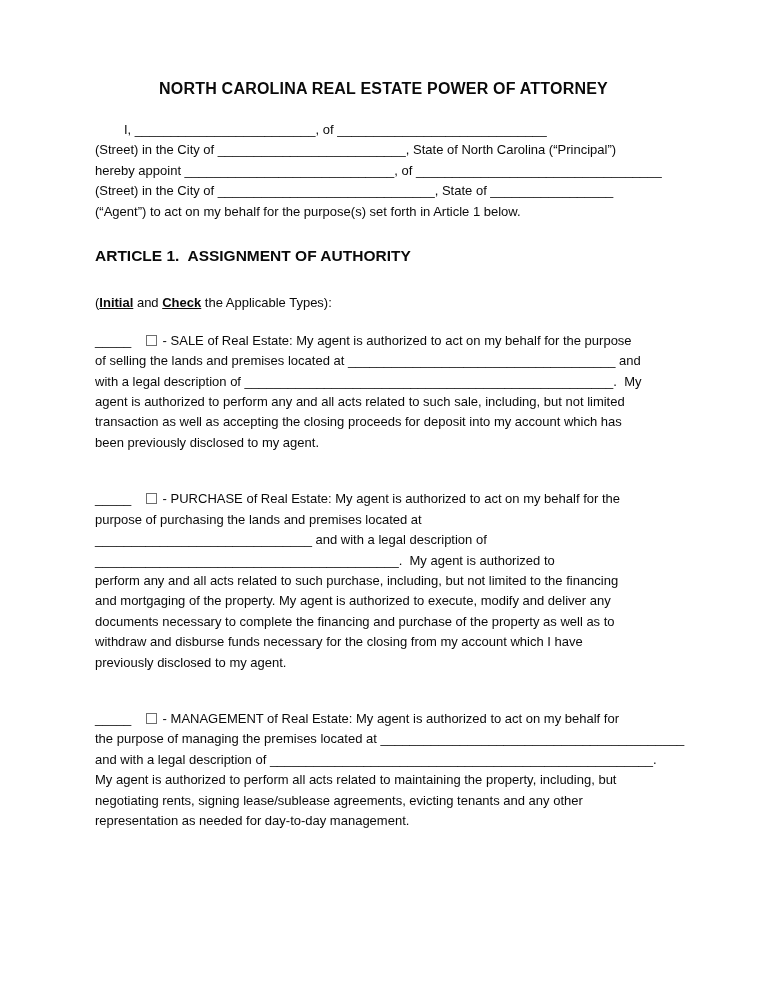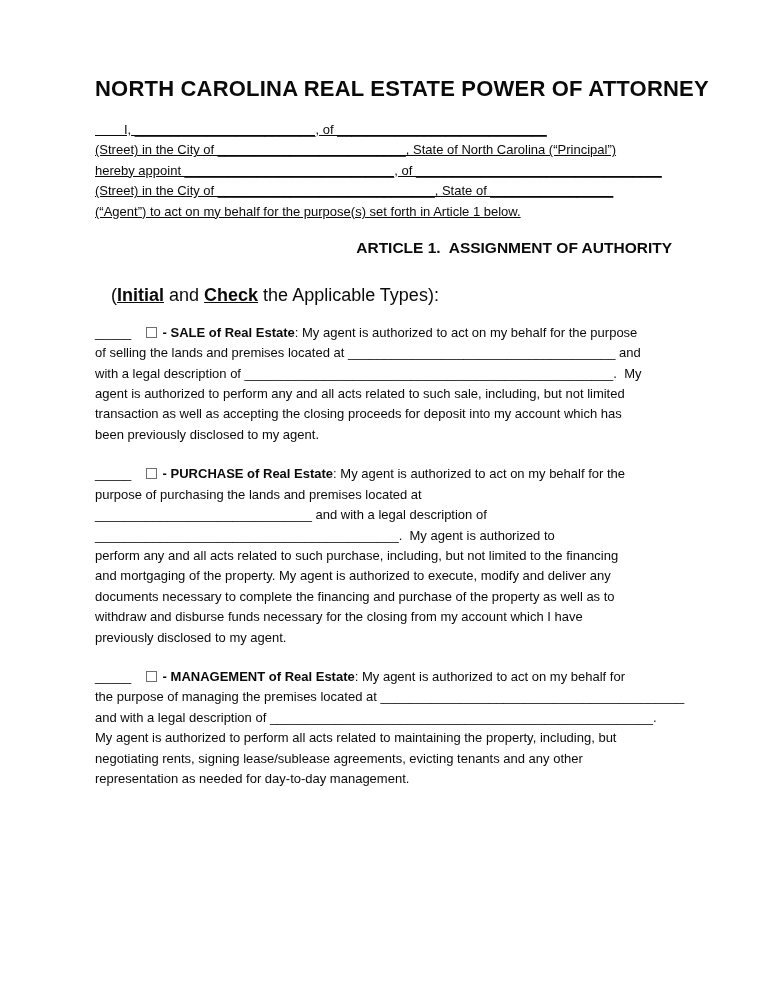--- a/index.html
+++ b/index.html
@@ -10,57 +10,56 @@
     font-family: "Liberation Sans", "DejaVu Sans", sans-serif;
     overflow: hidden;
   }
   .page { position: relative; width: 768px; height: 994px; background: #fff; }
   .content { margin: 0 96px 0 95px; }
   h1, h2, p, div { margin: 0; padding: 0; }
 
   .title {
     margin-top: 76px;
     text-align: center;
-    font-size: 22px;
+    font-size: 16px;
     font-weight: 700;
     line-height: 26px;
     white-space: nowrap;
     letter-spacing: 0.2px;
   }
 
   .line {
     display: block;
     white-space: pre;
     font-size: 13px;
     line-height: 20.4px;
   }
 
-  .intro { margin-top: 18px; text-decoration: underline; }
+  .intro { margin-top: 18px; }
 
   .heading {
-    margin-top: 16px;
-    text-align: right;
+    margin-top: 24px;
+    text-align: left;
     font-size: 15.5px;
     font-weight: 700;
     line-height: 20.4px;
     white-space: pre;
   }
 
   .instruction {
     margin-top: 27px;
-    font-size: 18px;
+    font-size: 13px;
     line-height: 20.4px;
     white-space: pre;
-    margin-left: 16px;
   }
 
-  .section { margin-top: 19px; }
+  .section { margin-top: 36px; }
   .section.first { margin-top: 17px; }
 
-  .b  { font-weight: 700; }
+  .b  { font-weight: 400; }
   .bu { font-weight: 700; text-decoration: underline; }
 
   .cb {
     display: inline-block;
     width: 9px; height: 9px;
     border: 1px solid #6e6e6e;
     margin: 0 6px 0 0;
     vertical-align: -1px;
     background: #fff;
   }

